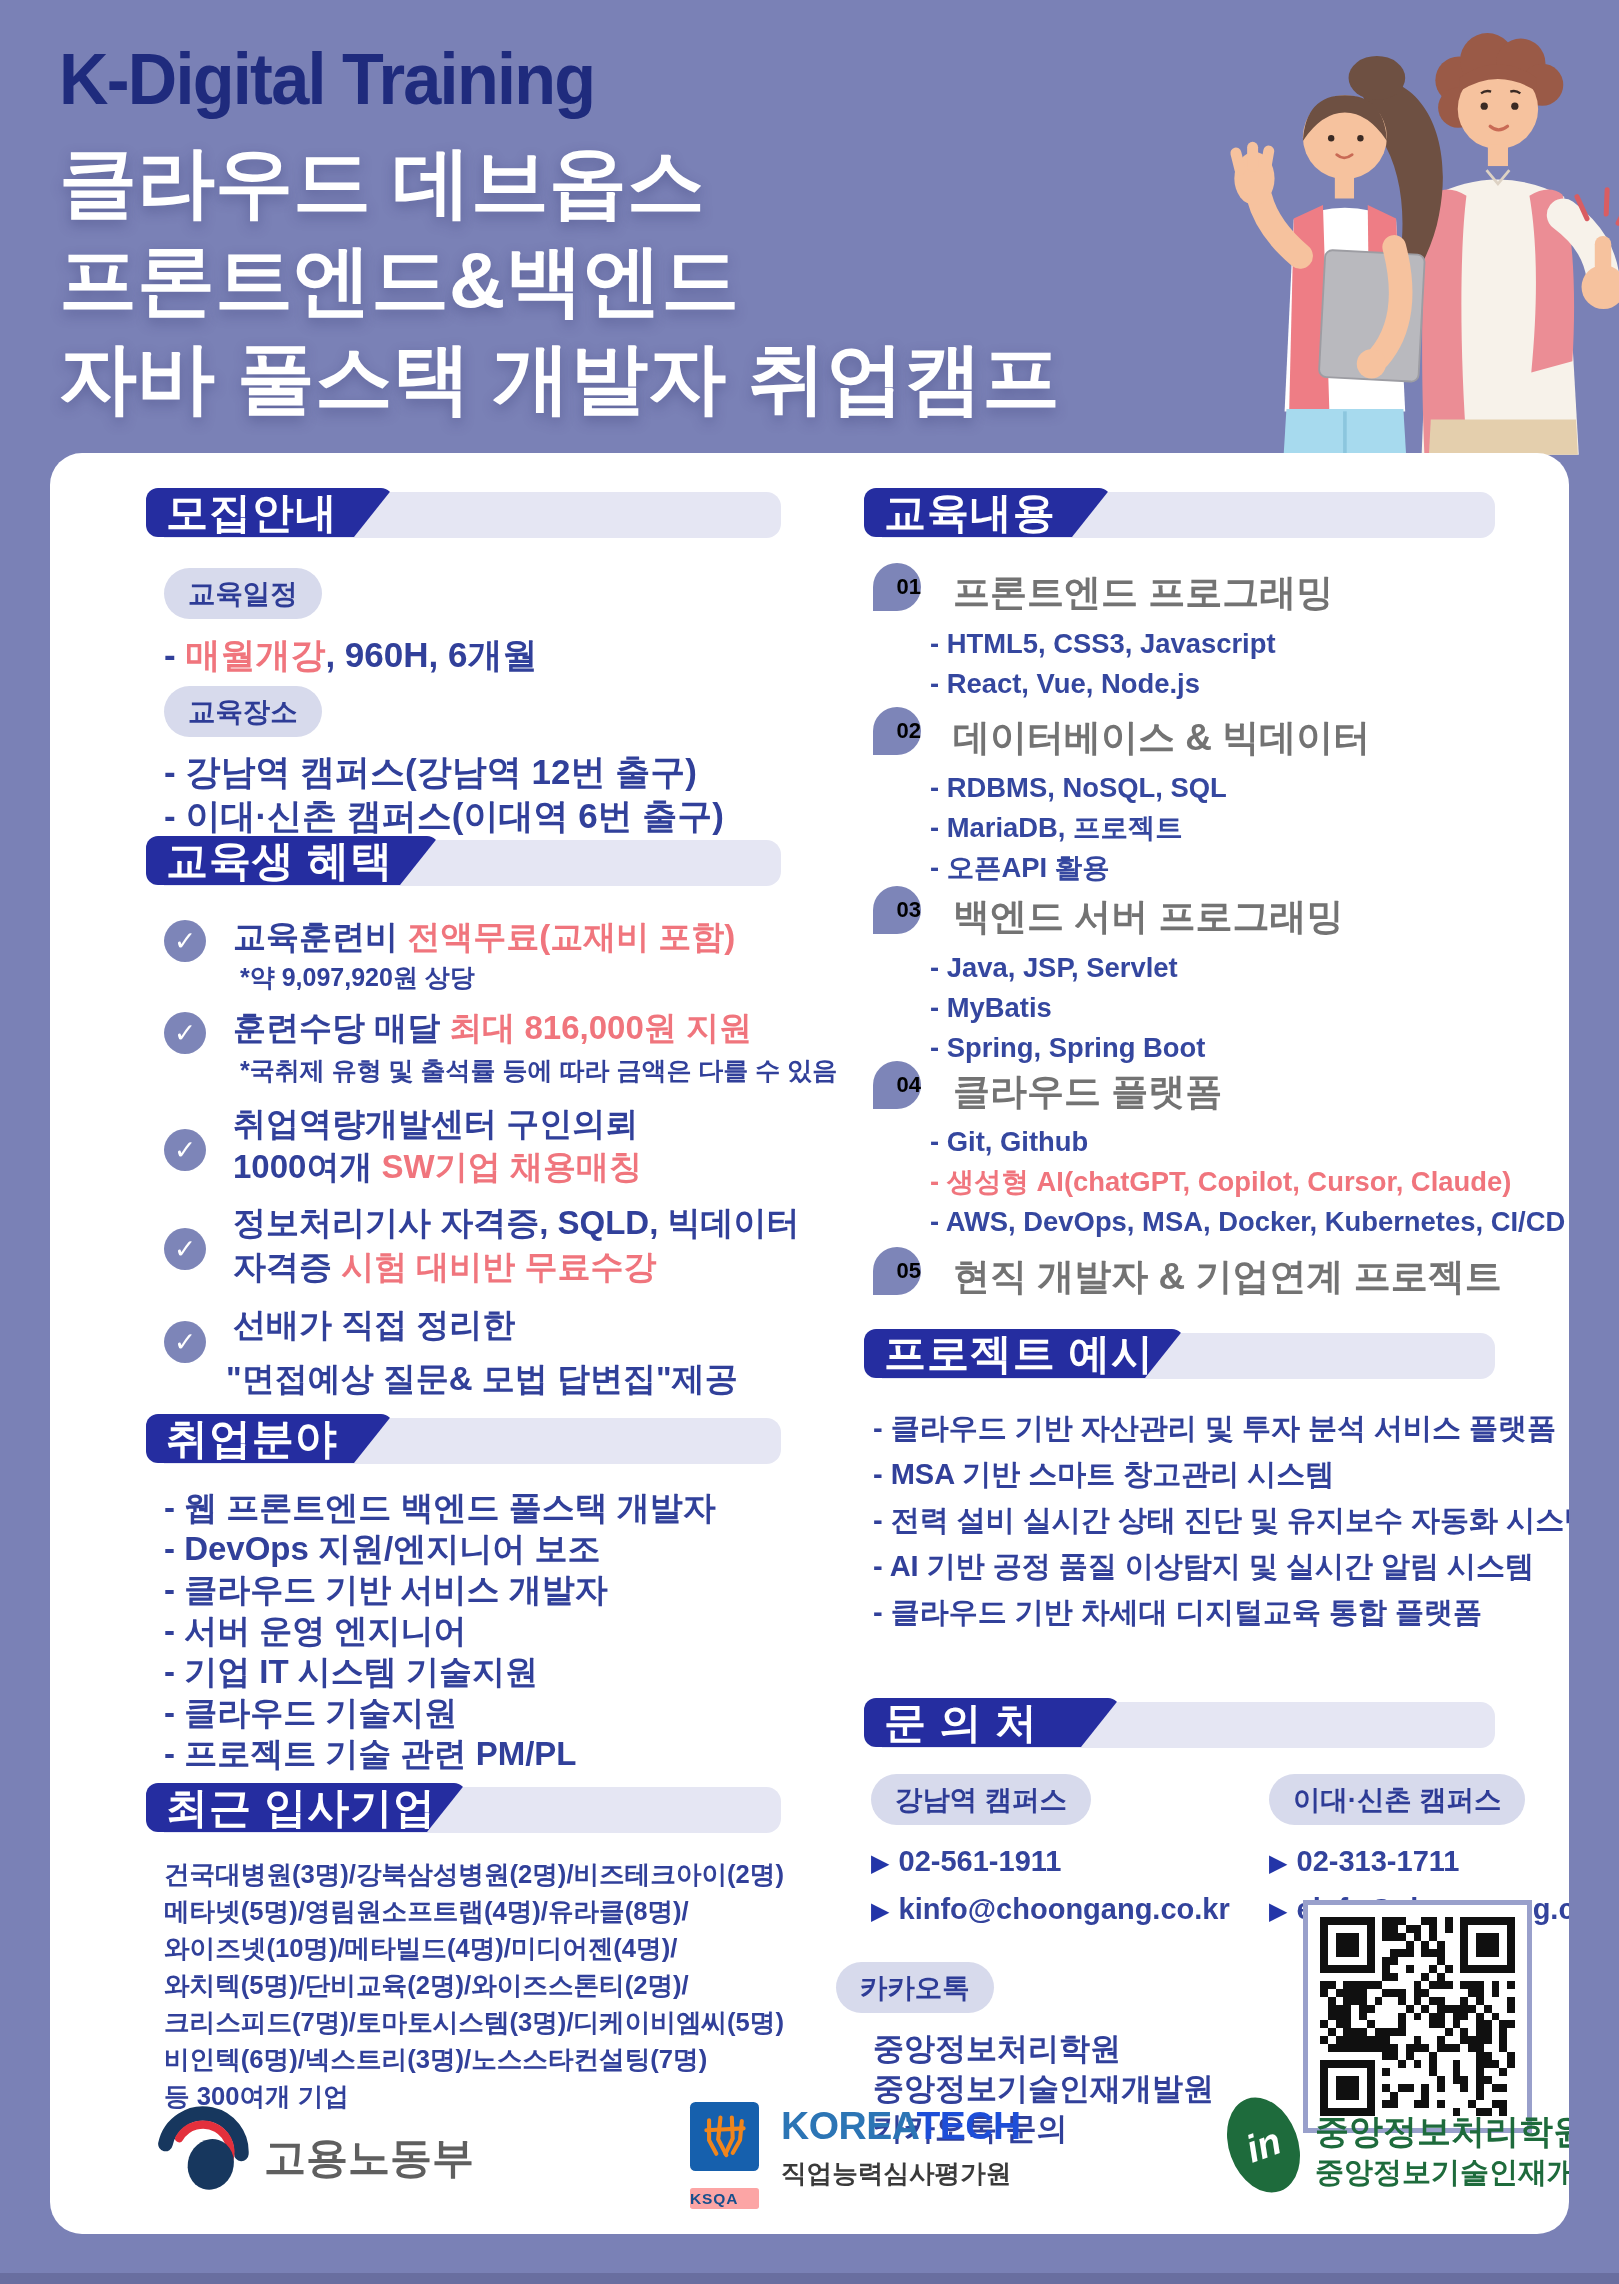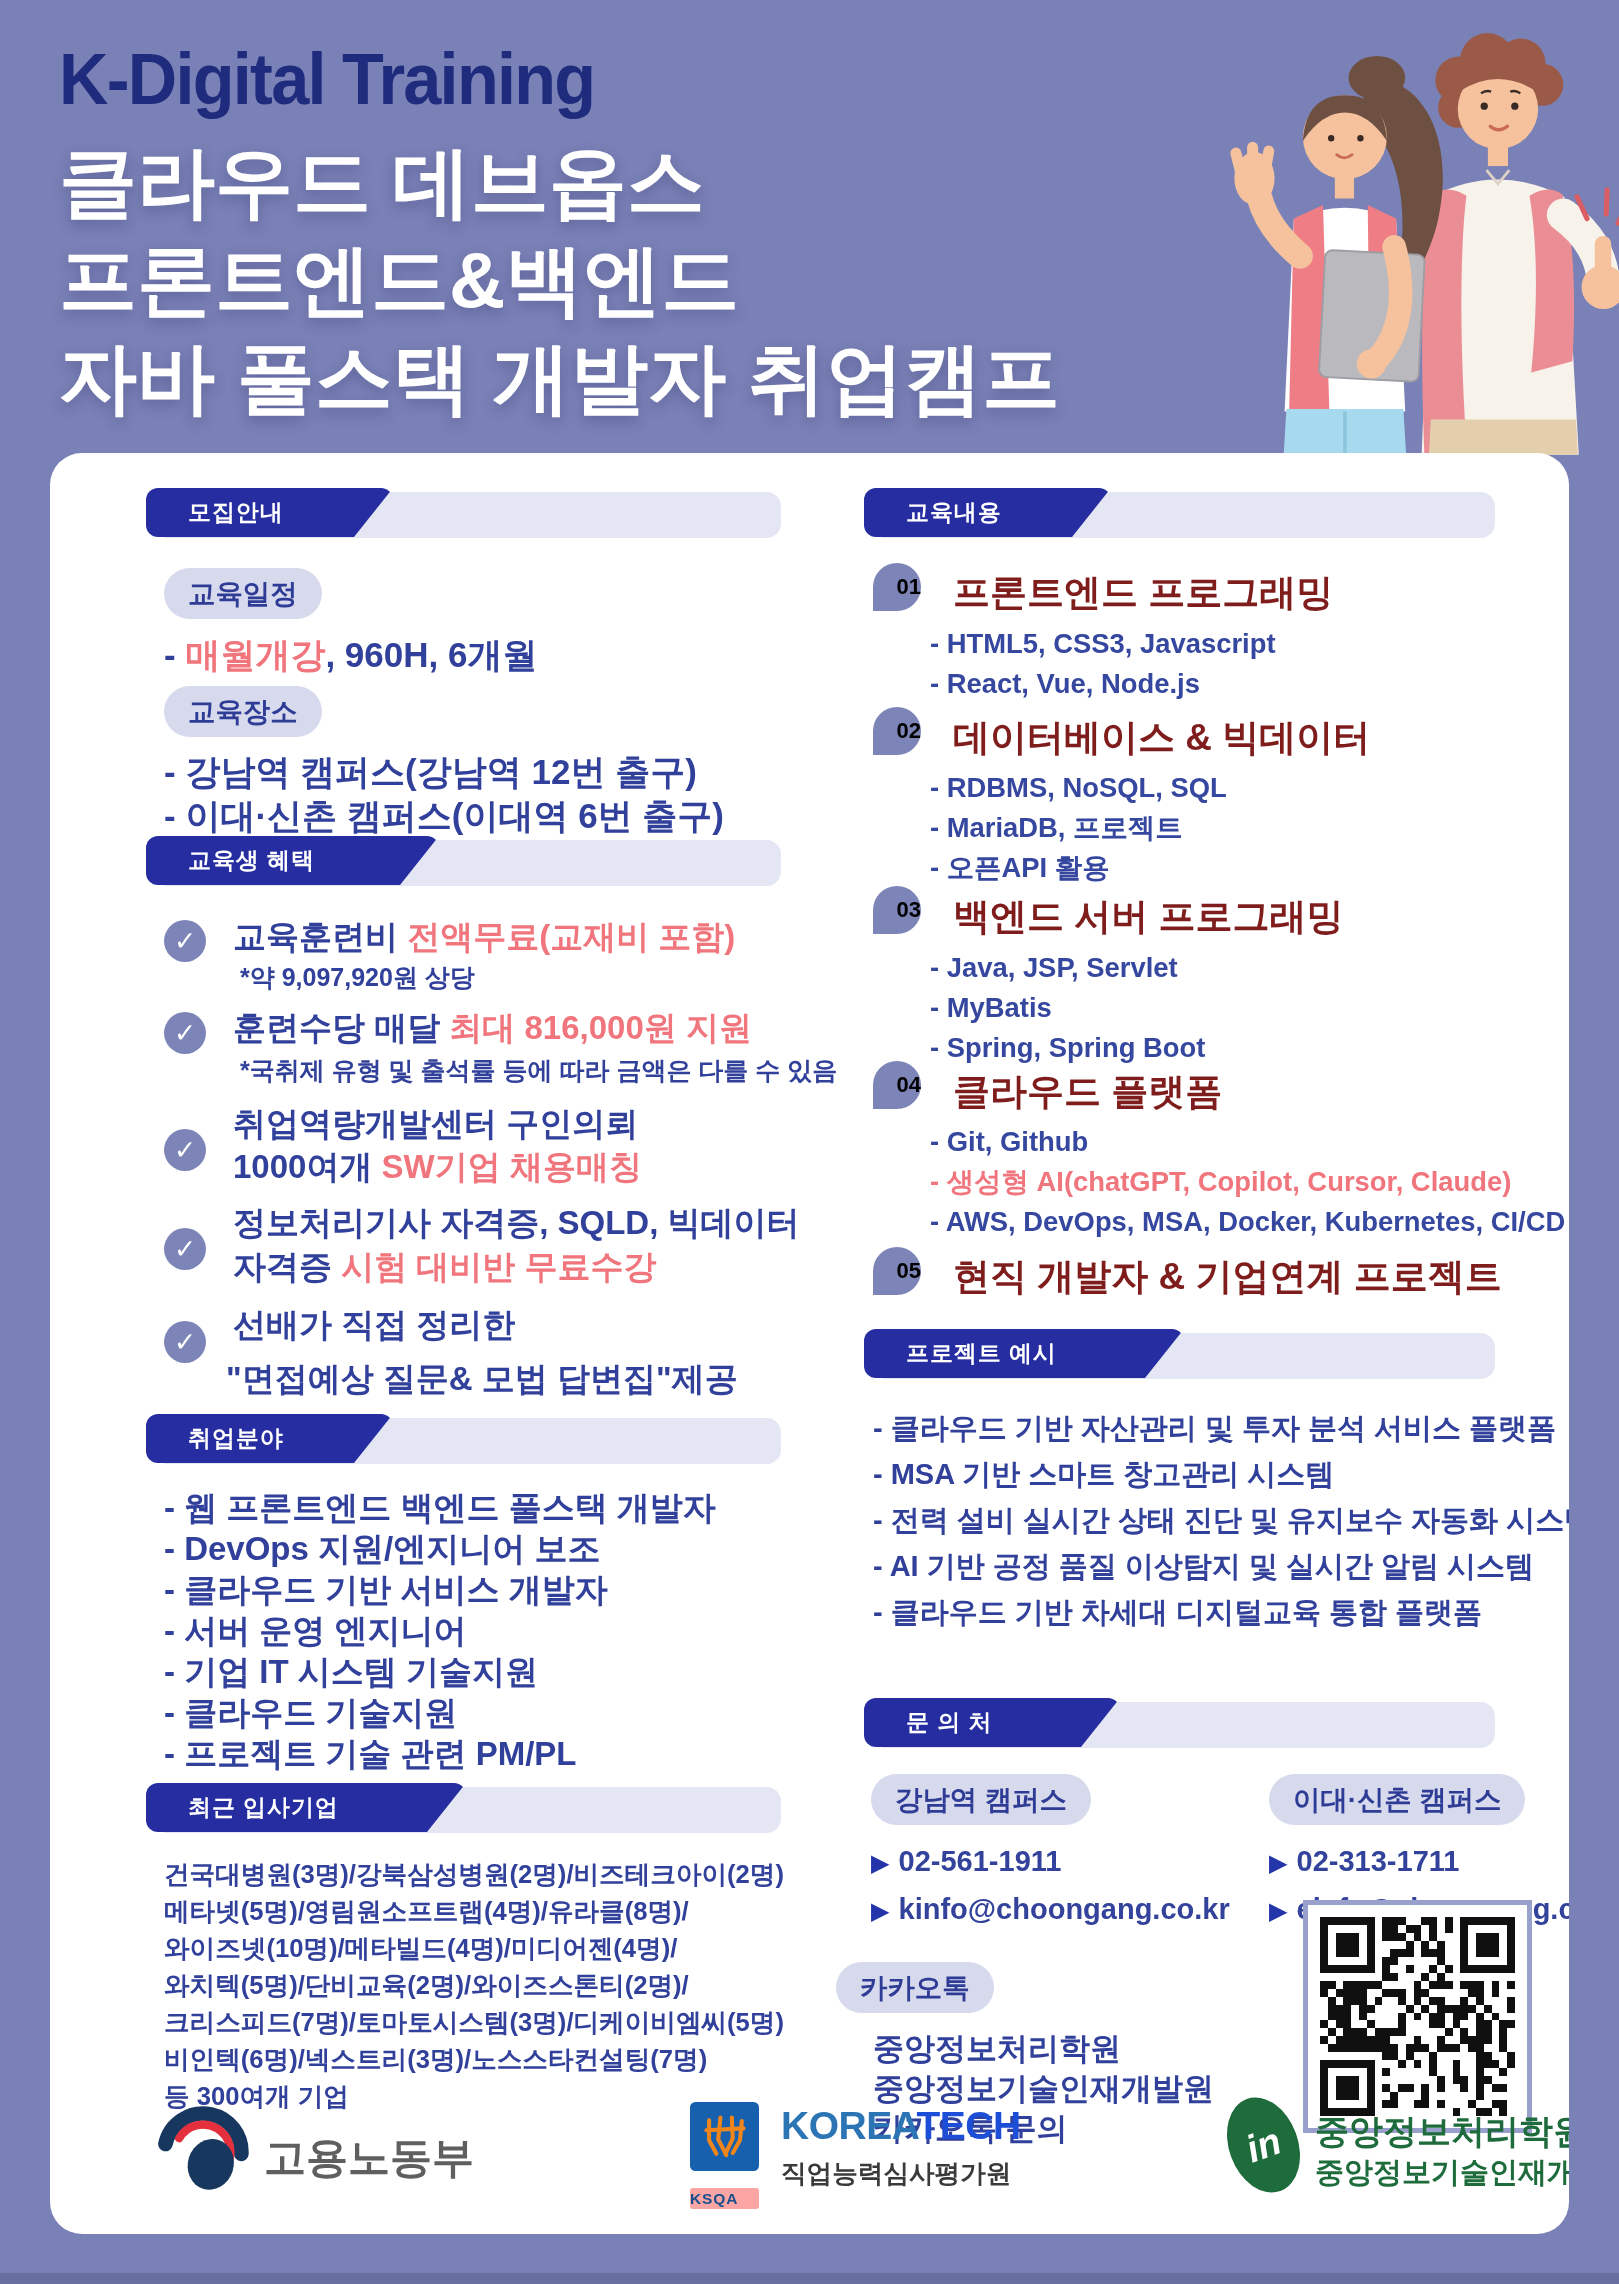--- a/index.html
+++ b/index.html
@@ -18,21 +18,21 @@
   
   .card{position:absolute;left:50px;top:453px;width:1519px;height:1781px;background:#ffffff;
     border-radius:32px;overflow:hidden;z-index:2}
   .card > div{position:absolute}
   
   .banner{height:49px}
   .banner .strip{position:absolute;left:18.3px;top:3.7px;right:0;height:46px;background:#e5e6f3;
     border-radius:0 14.6px 14.6px 0}
   .banner .navy{position:absolute;left:0;top:0;height:49px;background:#252da0;border-radius:12px;
     clip-path:polygon(0 0,100% 0,calc(100% - 39px) 100%,0 100%);
-    color:#fff;font-weight:700;font-size:23px;line-height:49px;padding-left:42px;
+    color:#fff;font-weight:700;font-size:42px;line-height:49px;padding-left:20px;
     box-sizing:border-box;letter-spacing:0.9px;white-space:nowrap}
   .nw540{width:247px}.nw560{width:256px}.nw640{width:293px}.nw700{width:320px}
   
   .pill{height:51px;line-height:51px;padding:0 24px;background:#d7daec;border-radius:26.5px;
     font-size:27.4px;font-weight:700;color:#2e3c96;white-space:nowrap;display:inline-block}
   
   .ntx{color:#31409a;white-space:nowrap}
   .red{color:#f0757d}
   
   #pill-schedule{left:114px;top:115px}
@@ -55,21 +55,21 @@
   #bn-jobs{left:96px;top:961px;width:635px}
   #jobs-list{left:114px;top:1034px;font-size:33px;font-weight:600;line-height:41px}
   #bn-companies{left:96px;top:1330px;width:635px}
   #companies-list{left:114px;top:1403px;font-size:25.6px;font-weight:600;line-height:37px}
   
   #bn-curri{left:814px;top:35px;width:631px}
   .numbadge{width:48px;height:48px;border-radius:24px 24px 24px 0;background:#7d85b8;color:#000000;
     font-size:22px;font-weight:700;text-align:right;line-height:48px}
   #n1{left:823px;top:110px}#n2{left:823px;top:254px}#n3{left:823px;top:433px}
   #n4{left:823px;top:608px}#n5{left:823px;top:794px}
-  .ititle{font-size:37px;font-weight:700;color:#7f1d1d;white-space:nowrap}
+  .ititle{font-size:37px;font-weight:700;color:#737373;white-space:nowrap}
   #t1{left:903px;top:115px}#t2{left:903px;top:260px}#t3{left:903px;top:439px}
   #t4{left:903px;top:614px}#t5{left:903px;top:799px}
   .isubs{font-size:27.4px;font-weight:600;color:#35479f;line-height:40px;white-space:nowrap}
   #s1{left:880px;top:171px}#s2{left:880px;top:315px}#s3{left:880px;top:495px}#s4{left:880px;top:669px}
   #bn-projects{left:814px;top:876px;width:631px}
   #projects-list{left:823px;top:952px;font-size:29px;font-weight:600;line-height:46px}
   #bn-contact{left:814px;top:1245px;width:631px}
   #pill-c1{left:821px;top:1321px}#pill-c2{left:1219px;top:1321px}
   .contact-line{font-size:29px;font-weight:600;color:#33439c;white-space:nowrap}
   .tri{color:#2335a8;font-size:24px;margin-right:9.1px}

